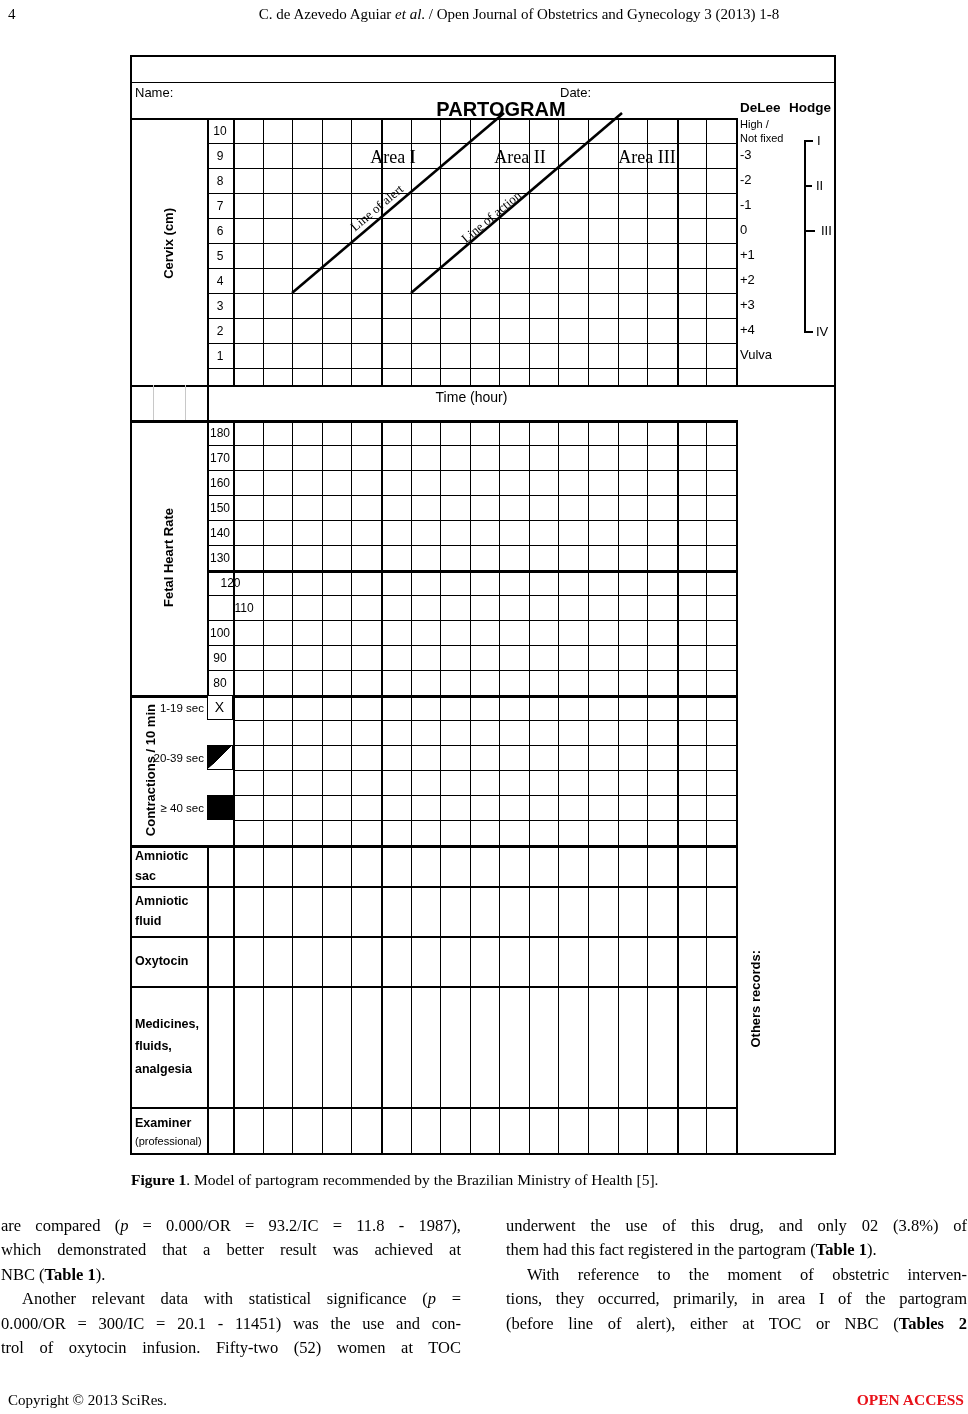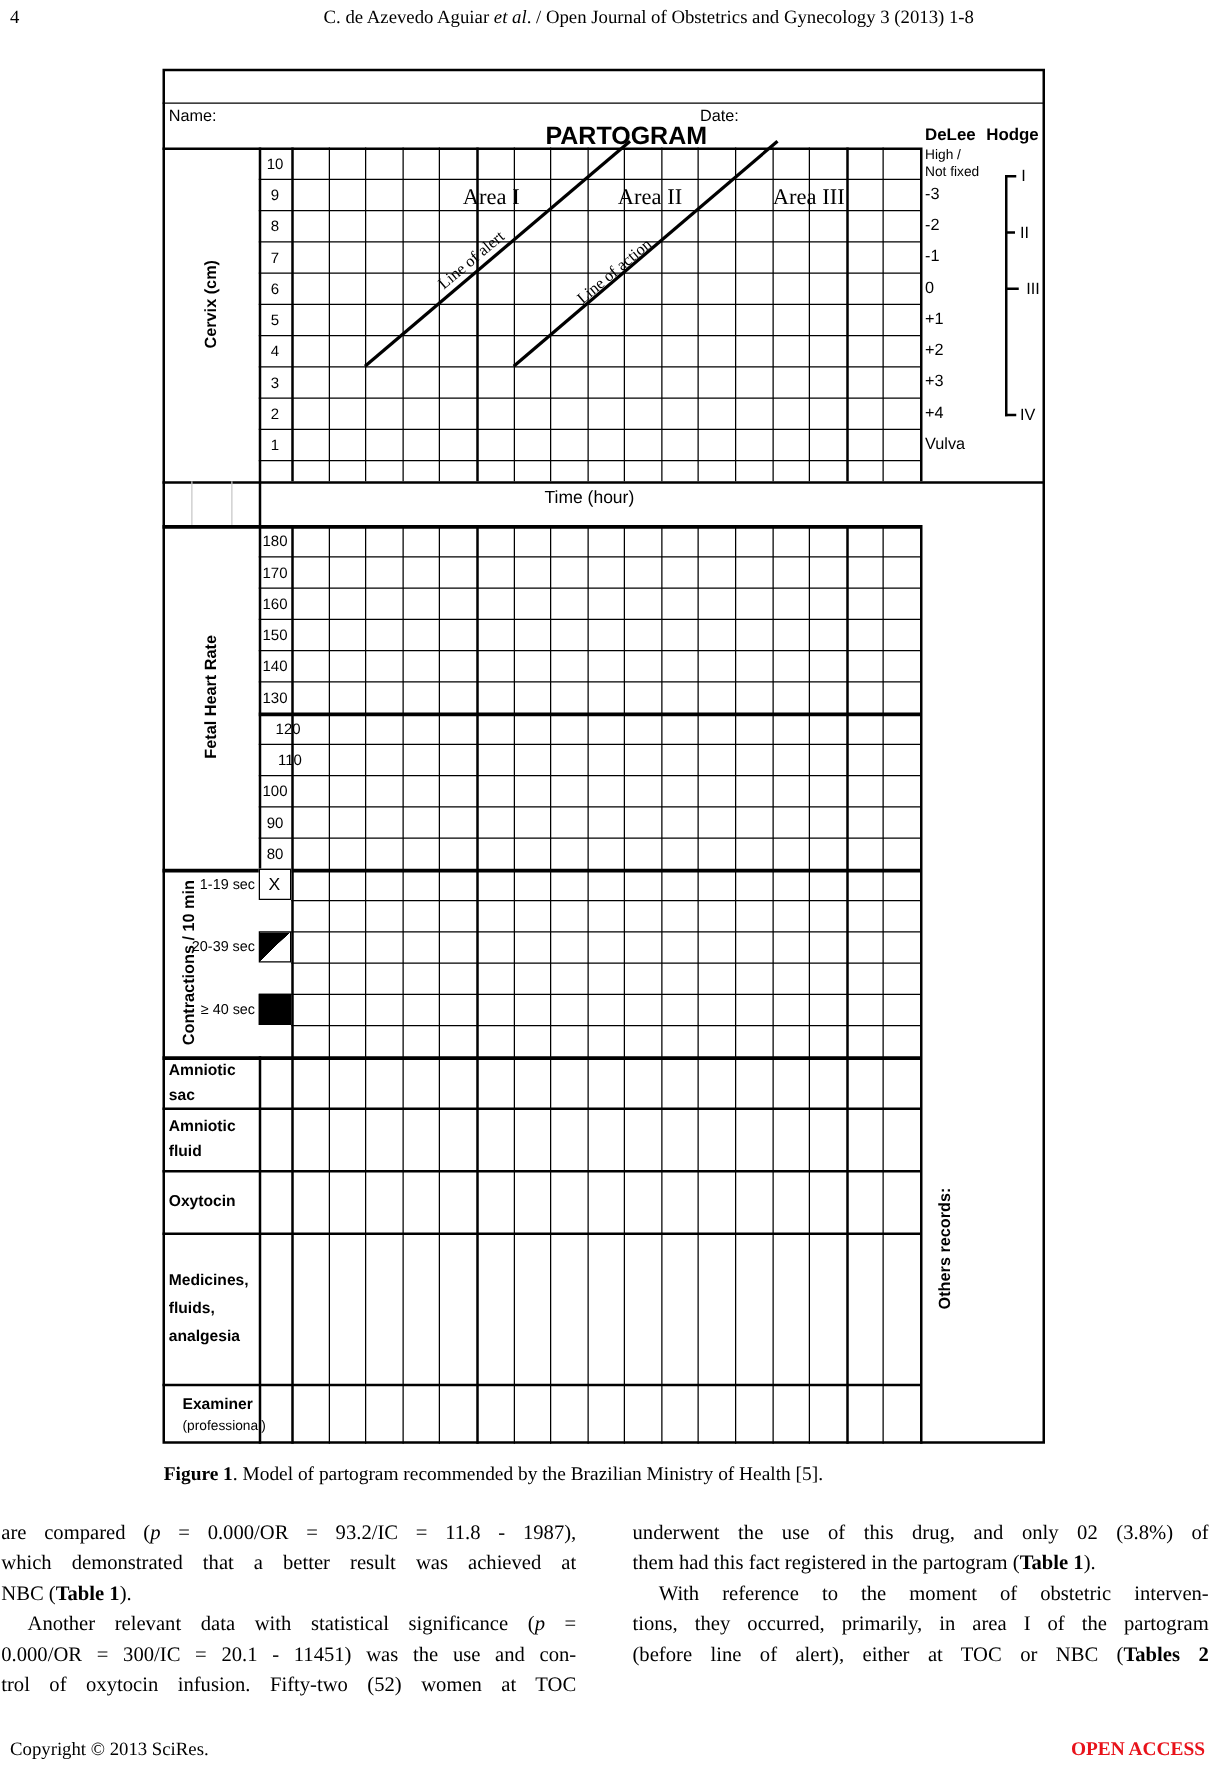--- a/index.html
+++ b/index.html
@@ -131,21 +131,21 @@
       <div class="cell" style="left: 207px; top: 293px; width: 26px; height: 25px;">3</div>
       <div class="cell" style="left: 207px; top: 318px; width: 26px; height: 25px;">2</div>
       <div class="cell" style="left: 207px; top: 343px; width: 26px; height: 25px;">1</div>
       <div class="cell" style="left: 207px; top: 420px; width: 26px; height: 25px;">180</div>
       <div class="cell" style="left: 207px; top: 445px; width: 26px; height: 25px;">170</div>
       <div class="cell" style="left: 207px; top: 470px; width: 26px; height: 25px;">160</div>
       <div class="cell" style="left: 207px; top: 495px; width: 26px; height: 25px;">150</div>
       <div class="cell" style="left: 207px; top: 520px; width: 26px; height: 25px;">140</div>
       <div class="cell" style="left: 207px; top: 545px; width: 26px; height: 25px;">130</div>
       <div class="cell" style="left: 207px; top: 570px; width: 47px; height: 25px;">120</div>
-      <div class="cell" style="left: 207px; top: 595px; width: 26px; height: 25px; padding-left: 12px;">110</div>
+      <div class="cell" style="left: 219px; top: 595px; width: 26px; height: 25px; padding-left: 12px;">110</div>
       <div class="cell" style="left: 207px; top: 620px; width: 26px; height: 25px;">100</div>
       <div class="cell" style="left: 207px; top: 645px; width: 26px; height: 25px;">90</div>
       <div class="cell" style="left: 207px; top: 670px; width: 26px; height: 25px;">80</div>
       <div class="abs sans" style="left: 740px; top: 117px; font-size: 11px; line-height: 14px;">
         <div>High /</div>
         <div>Not fixed</div>
       </div>
       <div class="abs sans" style="left: 740px; top: 147px; font-size: 13px;">-3</div>
       <div class="abs sans" style="left: 740px; top: 172px; font-size: 13px;">-2</div>
       <div class="abs sans" style="left: 740px; top: 197px; font-size: 13px;">-1</div>
@@ -203,21 +203,21 @@
         <div>fluid</div>
       </div>
       <div class="rowlab" style="left: 131px; top: 936px; width: 76px; height: 50px;">
         <div>Oxytocin</div>
       </div>
       <div class="rowlab" style="left: 131px; top: 986px; width: 76px; height: 121px; line-height: 22.5px;">
         <div>Medicines,</div>
         <div>fluids,</div>
         <div>analgesia</div>
       </div>
-      <div class="rowlab" style="left: 142px; top: 1107px; width: 91px; height: 48px;">
+      <div class="rowlab" style="left: 131px; top: 1107px; width: 91px; height: 48px;">
         <div>Examiner</div>
         <div class="small">(professional)</div>
       </div>
     </div>
 
   <div class="abs" style="left:131px;top:1171px;font-size:15.5px;">
     <span class="bd">Figure 1</span><span>. Model of partogram recommended by the Brazilian Ministry of Health [5].</span>
   </div>
 
   <div class="bodycol" style="left:1px;top:1214px;width:460px;" id="col-left">

